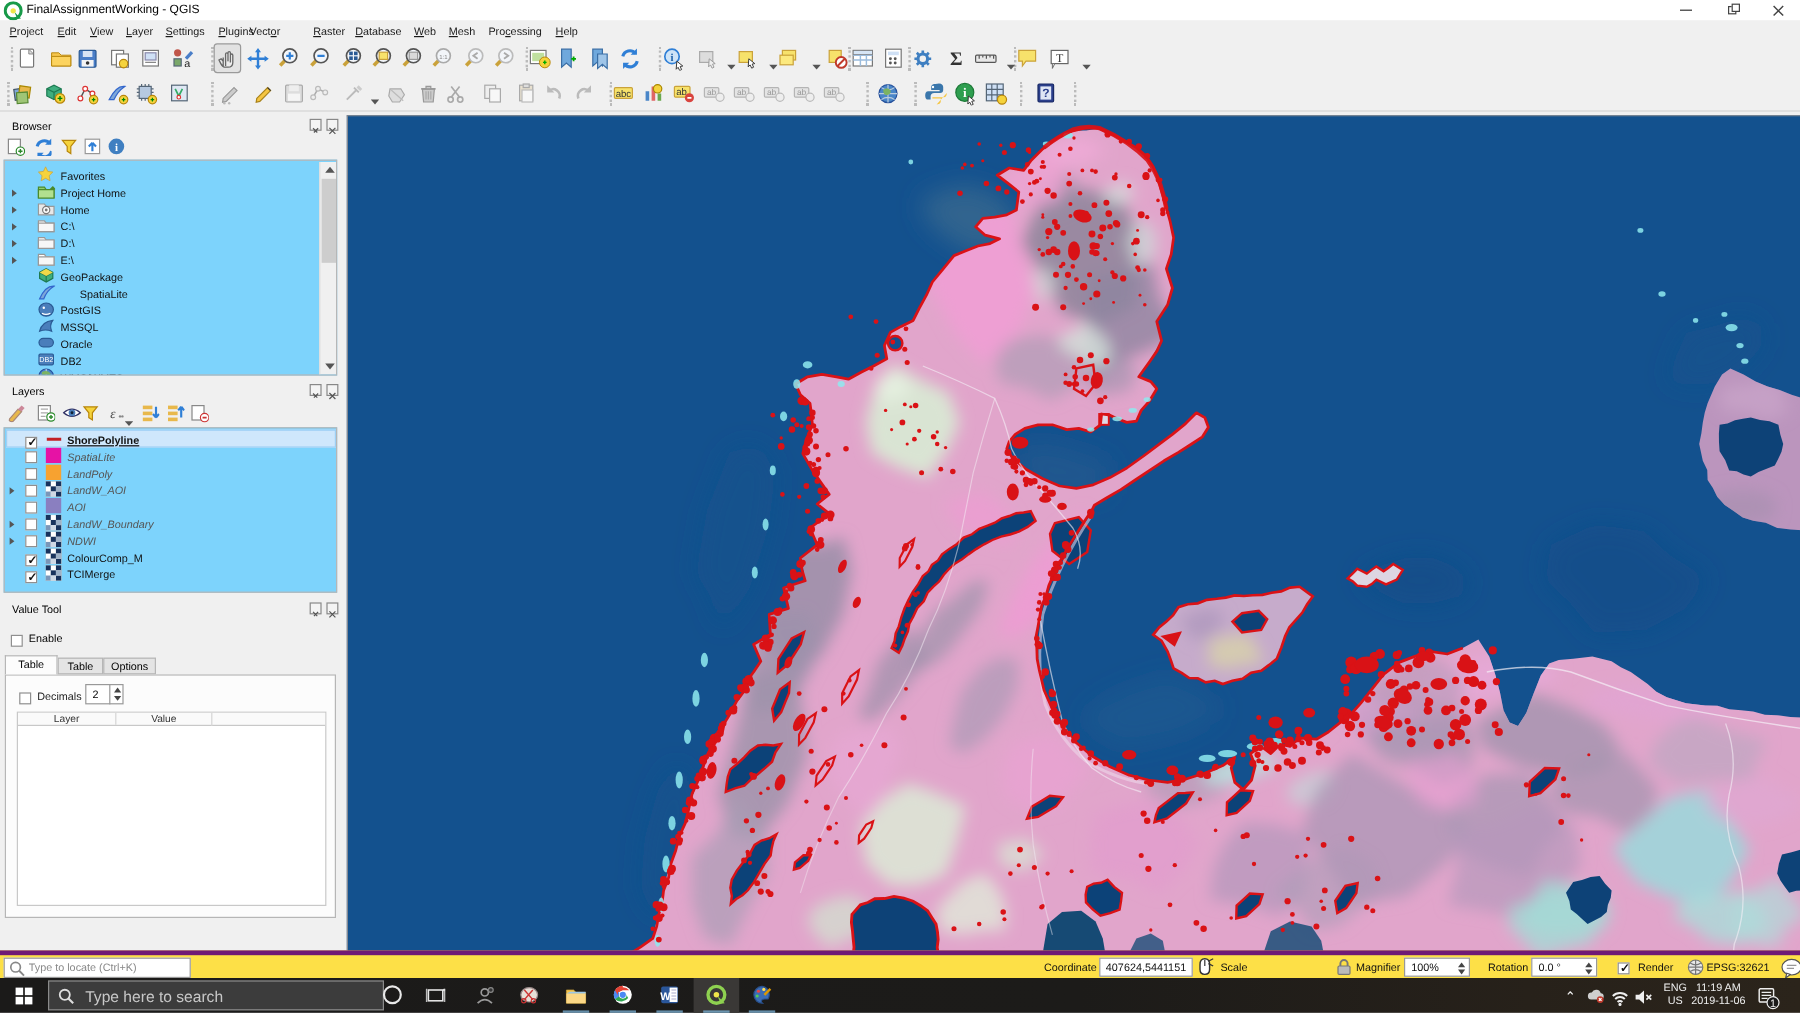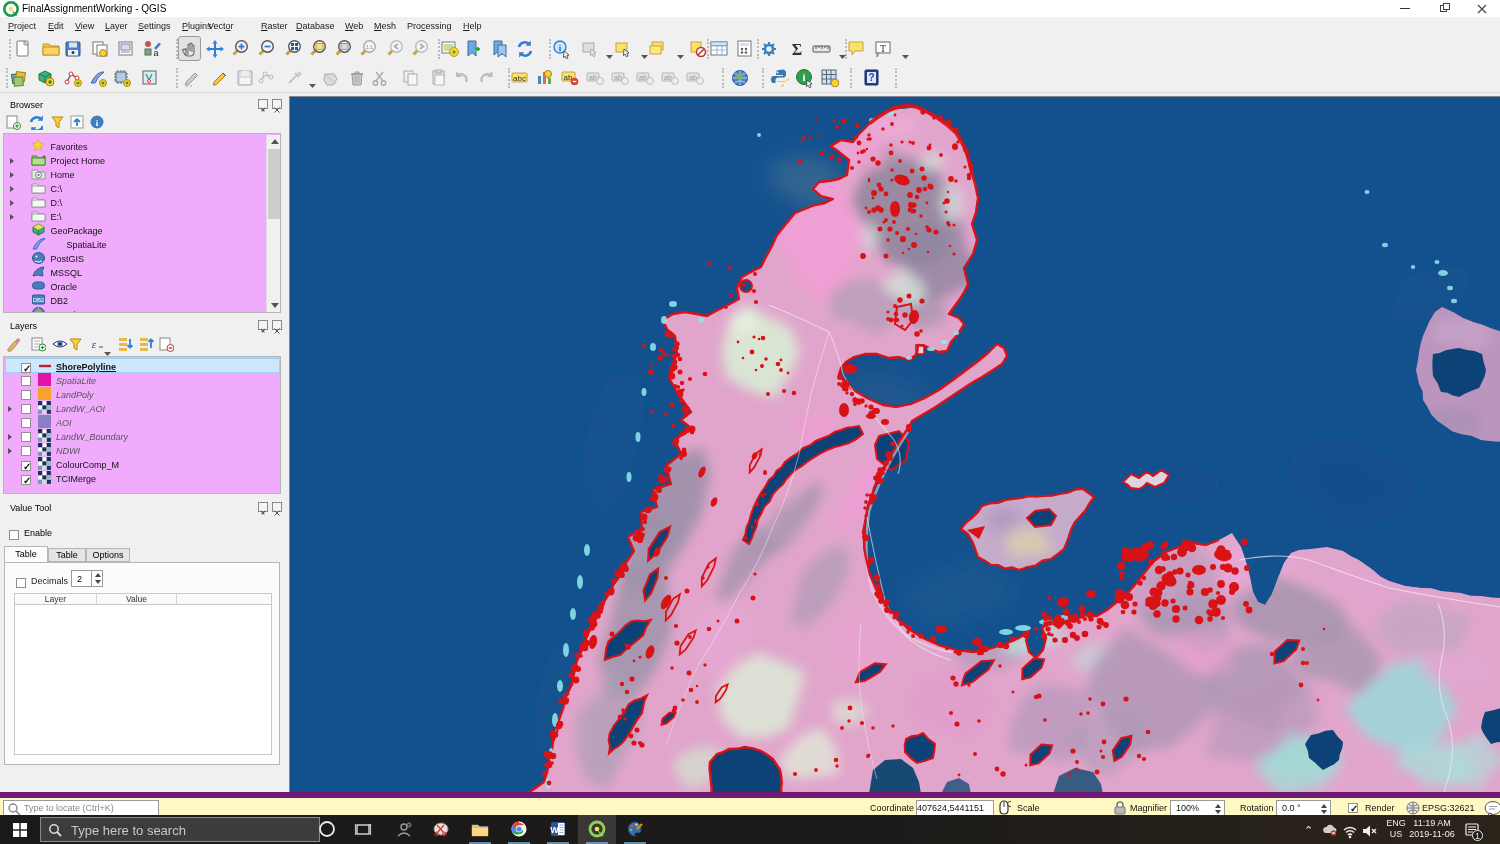--- a/index.html
+++ b/index.html
@@ -7,25 +7,25 @@
 #title-text{position:absolute;left:22px;top:3px;font-size:10px}
 #menubar{position:absolute;left:0;top:17px;width:1500px;height:18px;background:#f0f0f0;font-size:9px;color:#1a1a1a}
 .mi{position:absolute;top:4px}
 #tb1{position:absolute;left:0;top:35px;width:1500px;height:28px;background:#f0f0f0}
 #tb2{position:absolute;left:0;top:63px;width:1500px;height:30px;background:#f0f0f0;border-bottom:1px solid #d5d5d5}
 .ic{position:absolute;width:20px;height:20px}
 .handle{position:absolute;top:4px;width:3px;height:20px;border-left:2px dotted #bbb}
 #left{position:absolute;left:0;top:96px;width:283px;height:696px;background:#f0f0f0}
 .dock-title{font-size:9px;color:#000;position:absolute;left:10px}
 .dbtn{position:absolute;width:10px;height:10px;border:1px solid #888;background:#f4f4f4}
-.tree{position:absolute;background:#f0abfc;border:1px solid #b6b6b6;font-size:9px;color:#111;overflow:hidden}
+.tree{position:absolute;background:#7dd3fc;border:1px solid #b6b6b6;font-size:9px;color:#111;overflow:hidden}
 .trow{position:absolute;left:0;height:14px;line-height:14px;white-space:nowrap}
 .exp{display:inline-block;width:0;height:0;border-left:4px solid #555;border-top:3px solid transparent;border-bottom:3px solid transparent;margin-right:3px}
 #canvas{position:absolute;left:289px;top:96px;width:1211px;height:696px;background:#11508d;border-left:1px solid #828790;border-top:1px solid #828790}
-#statusbar{position:absolute;left:0;top:792px;width:1500px;height:35px;background:#fef9c3;font-size:9px;color:#111;border-top:6px solid #701a75}
+#statusbar{position:absolute;left:0;top:792px;width:1500px;height:35px;background:#fde047;font-size:9px;color:#111;border-top:4px solid #701a75}
 .sbx{position:absolute;background:#fff;border:1px solid #999;font-size:9px}
 #taskbar{position:absolute;left:0;top:815px;width:1500px;height:29px;background:linear-gradient(90deg,#1b1a19 0%,#1c1b19 60%,#27211a 85%,#2b241b 100%)}
 .chk{display:inline-block;width:10px;height:10px;background:#fff;border:1px solid #8f8f8f;vertical-align:-2px}
 .chk.on::after{content:"\2713";display:block;font-size:10px;line-height:9px;margin-left:1px;color:#111;font-weight:bold}
 </style></head><body>
 <div id="titlebar">
     <span class="abs" style="left:3px;top:1px"><svg width="16" height="16" viewBox="0 0 16 16" style="">
         <circle cx="8" cy="8" r="6.7" fill="none" stroke="#189a49" stroke-width="2.6"></circle>
         <path d="M9 9 L14.5 14.5 L11.5 14.8 Z" fill="#189a49"></path>
         <circle cx="8" cy="8" r="2.2" fill="#f0e64a"></circle>
@@ -1467,21 +1467,21 @@
     </svg></div>
 <div id="statusbar">
     <div class="sbx" style="left:3px;top:2px;width:156px;height:17px">
       <svg width="14" height="14" style="position:absolute;left:3px;top:1px">
         <circle cx="6" cy="6" r="4" fill="none" stroke="#888" stroke-width="1.4"></circle>
         <path d="M9 9 L13 13" stroke="#888" stroke-width="1.6"></path>
       </svg>
       <span style="position:absolute;left:20px;top:2px;color:#888">Type to locate (Ctrl+K)</span>
     </div>
     <span class="abs" style="left:870px;top:5px">Coordinate</span>
-    <div class="sbx" style="left:916px;top:2px;width:78px;height:16px;text-align:left;line-height:15px">407624,5441151</div>
+    <div class="sbx" style="left:916px;top:2px;width:78px;height:16px;text-align:center;line-height:15px">407624,5441151</div>
     <span class="abs" style="left:997px;top:2px"><svg width="16" height="16" viewBox="0 0 16 16" style="">
         <path d="M7 1 C4 1 3 3 3 6 v4 c0 3 2 4 4 4 s4-1 4-4 V6 c0-3-1-5-4-5 z" fill="#fff" stroke="#333" stroke-width="1.2"></path>
         <path d="M7 2 v5" stroke="#333"></path>
         <path d="M10 3 l4-2 M10 5 l4 2" stroke="#333"></path>
       </svg></span>
     <span class="abs" style="left:1017px;top:5px">Scale</span>
     <div class="sbx" style="left:1041px;top:20px;width:57px;height:16px;line-height:15px;text-indent:4px">1:58121<span class="abs" style="right:2px;top:6px;width:0;height:0;border-top:4px solid #555;border-left:3.5px solid transparent;border-right:3.5px solid transparent"></span></div>
     <span class="abs" style="left:1112px;top:2px"><svg width="16" height="16" viewBox="0 0 16 16" style="">
         <rect x="3" y="7" width="10" height="7" rx="1" fill="#bbb" stroke="#777"></rect>
         <path d="M5 7 V5 a3 3 0 0 1 6 0 v2" fill="none" stroke="#777" stroke-width="1.6"></path>

